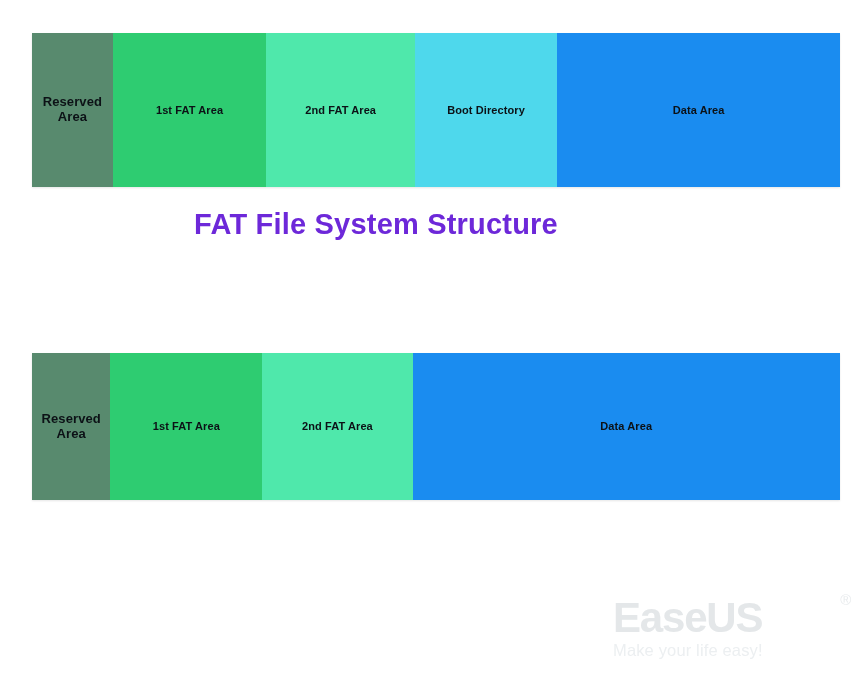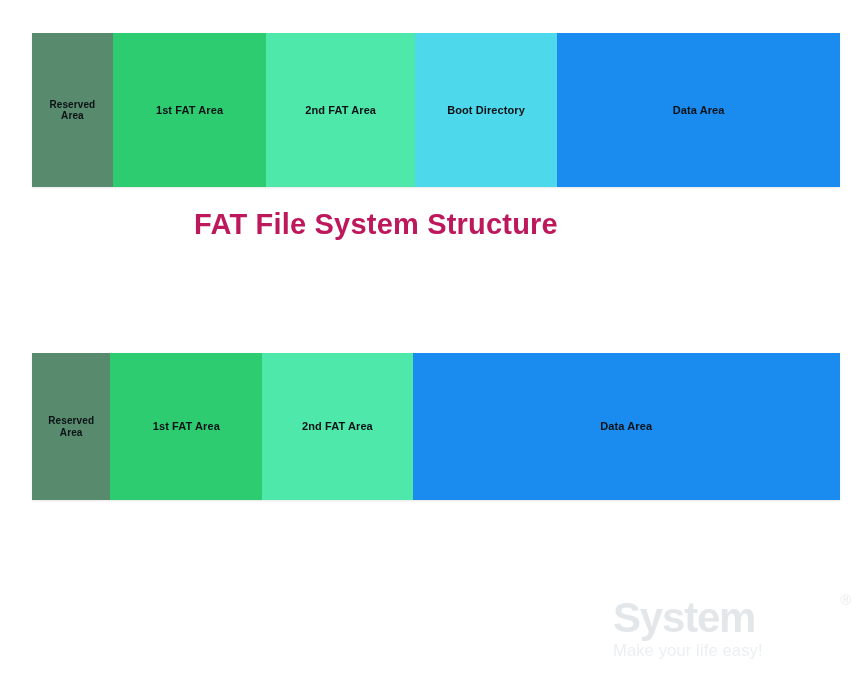--- a/index.html
+++ b/index.html
@@ -50,29 +50,29 @@
     font-size: 11px;
     line-height: 1.15;
     letter-spacing: 0.1px;
     box-sizing: border-box;
     padding: 2px 3px;
     overflow: hidden;
     white-space: pre-line;
   }
 
   .segment.narrow {
-    font-size: 10px;
+    font-size: 13px;
   }
 
   .caption {
     position: absolute;
     left: 0;
     width: 752px;
     text-align: center;
-    color: #be185d;
+    color: #6d28d9;
     font-size: 29px;
     font-weight: bold;
     letter-spacing: 0.2px;
   }
 
   .caption-1 { top: 208px; }
   .caption-2 { top: 523px; }
 
   
   .watermark {
@@ -147,19 +147,19 @@
       <div class="segment" style="background-color: rgb(79, 232, 171); flex: 0 0 18.6%; width: 18.6%;">2nd FAT Area</div>
 
       <div class="segment" style="background-color: rgb(26, 140, 240); flex: 0 0 52.9%; width: 52.9%;">Data Area</div>
 
     </div>
   </div>
 
 
   <div class="watermark">
     <div class="wm-brand">
-      <span>System</span>
+      <span>EaseUS</span>
       <span class="wm-reg">®</span>
     </div>
     <div class="wm-tagline">Make your life easy!</div>
   </div>
 
 </div>
 
 </body></html>

